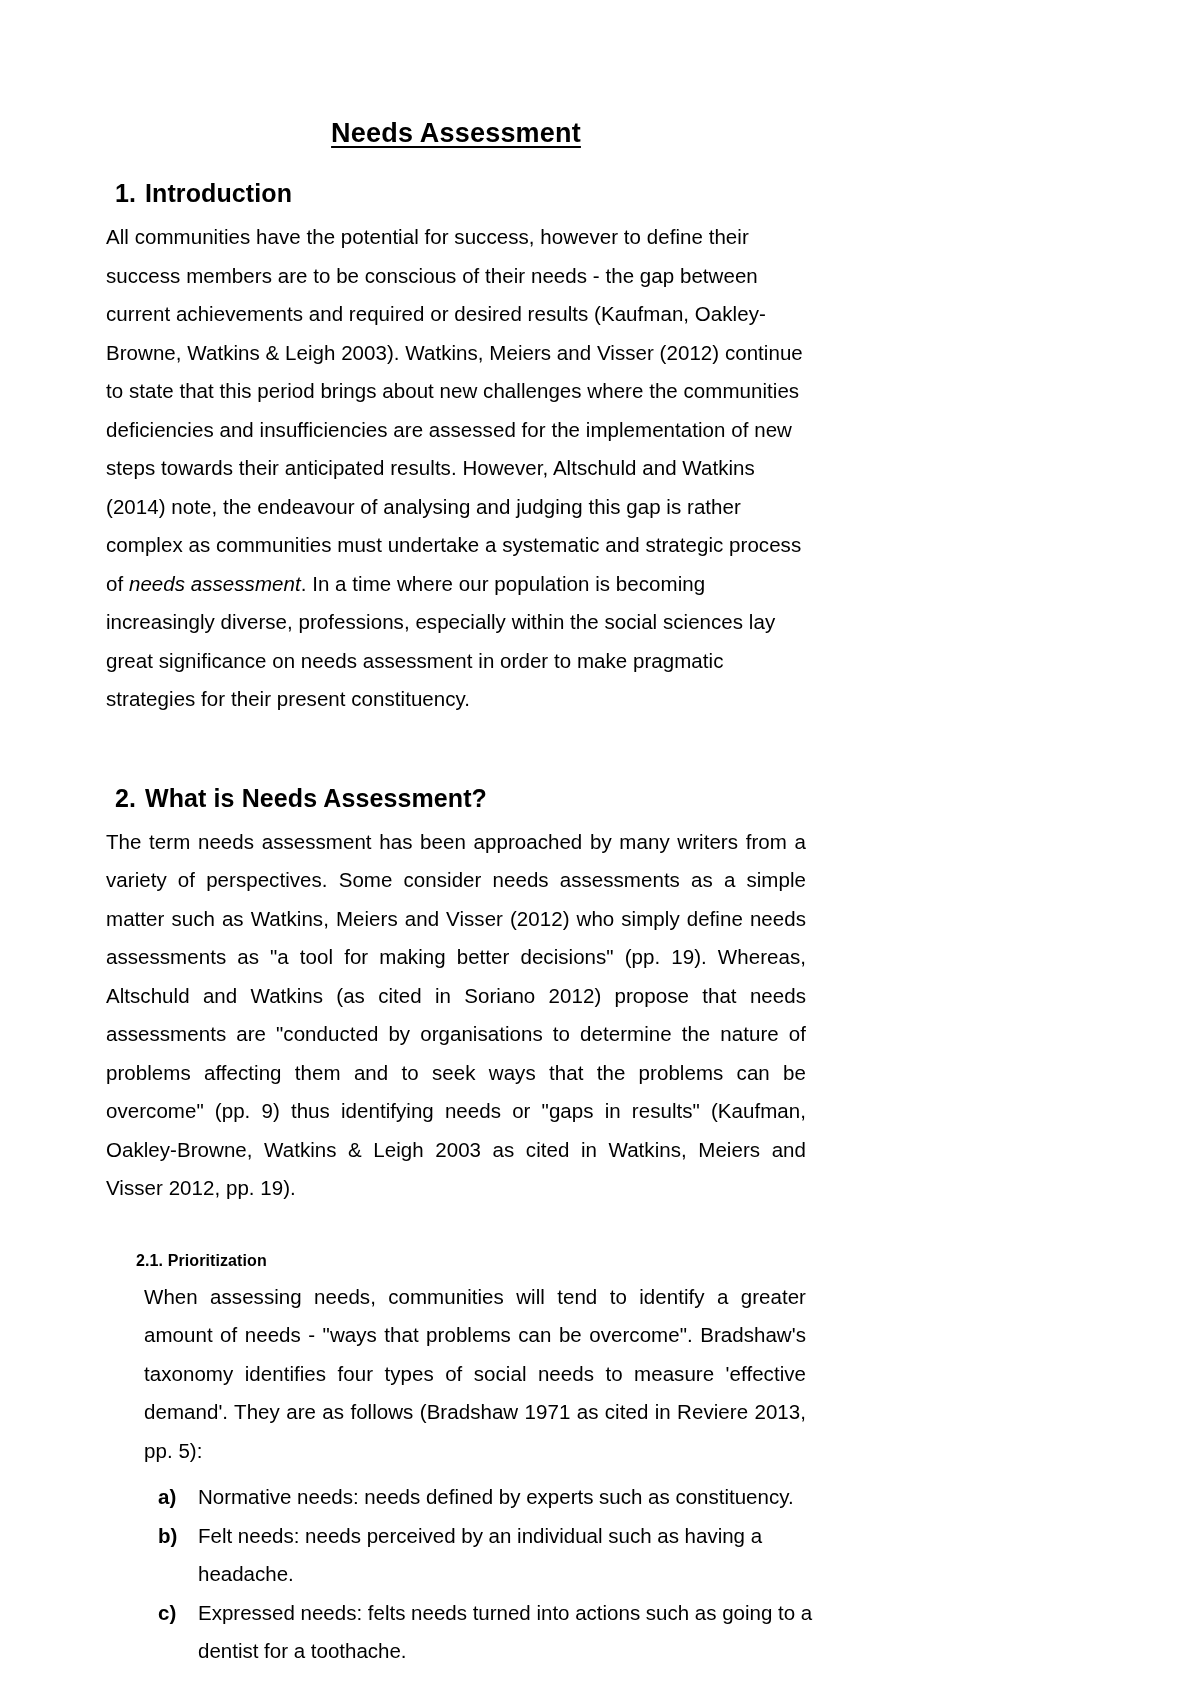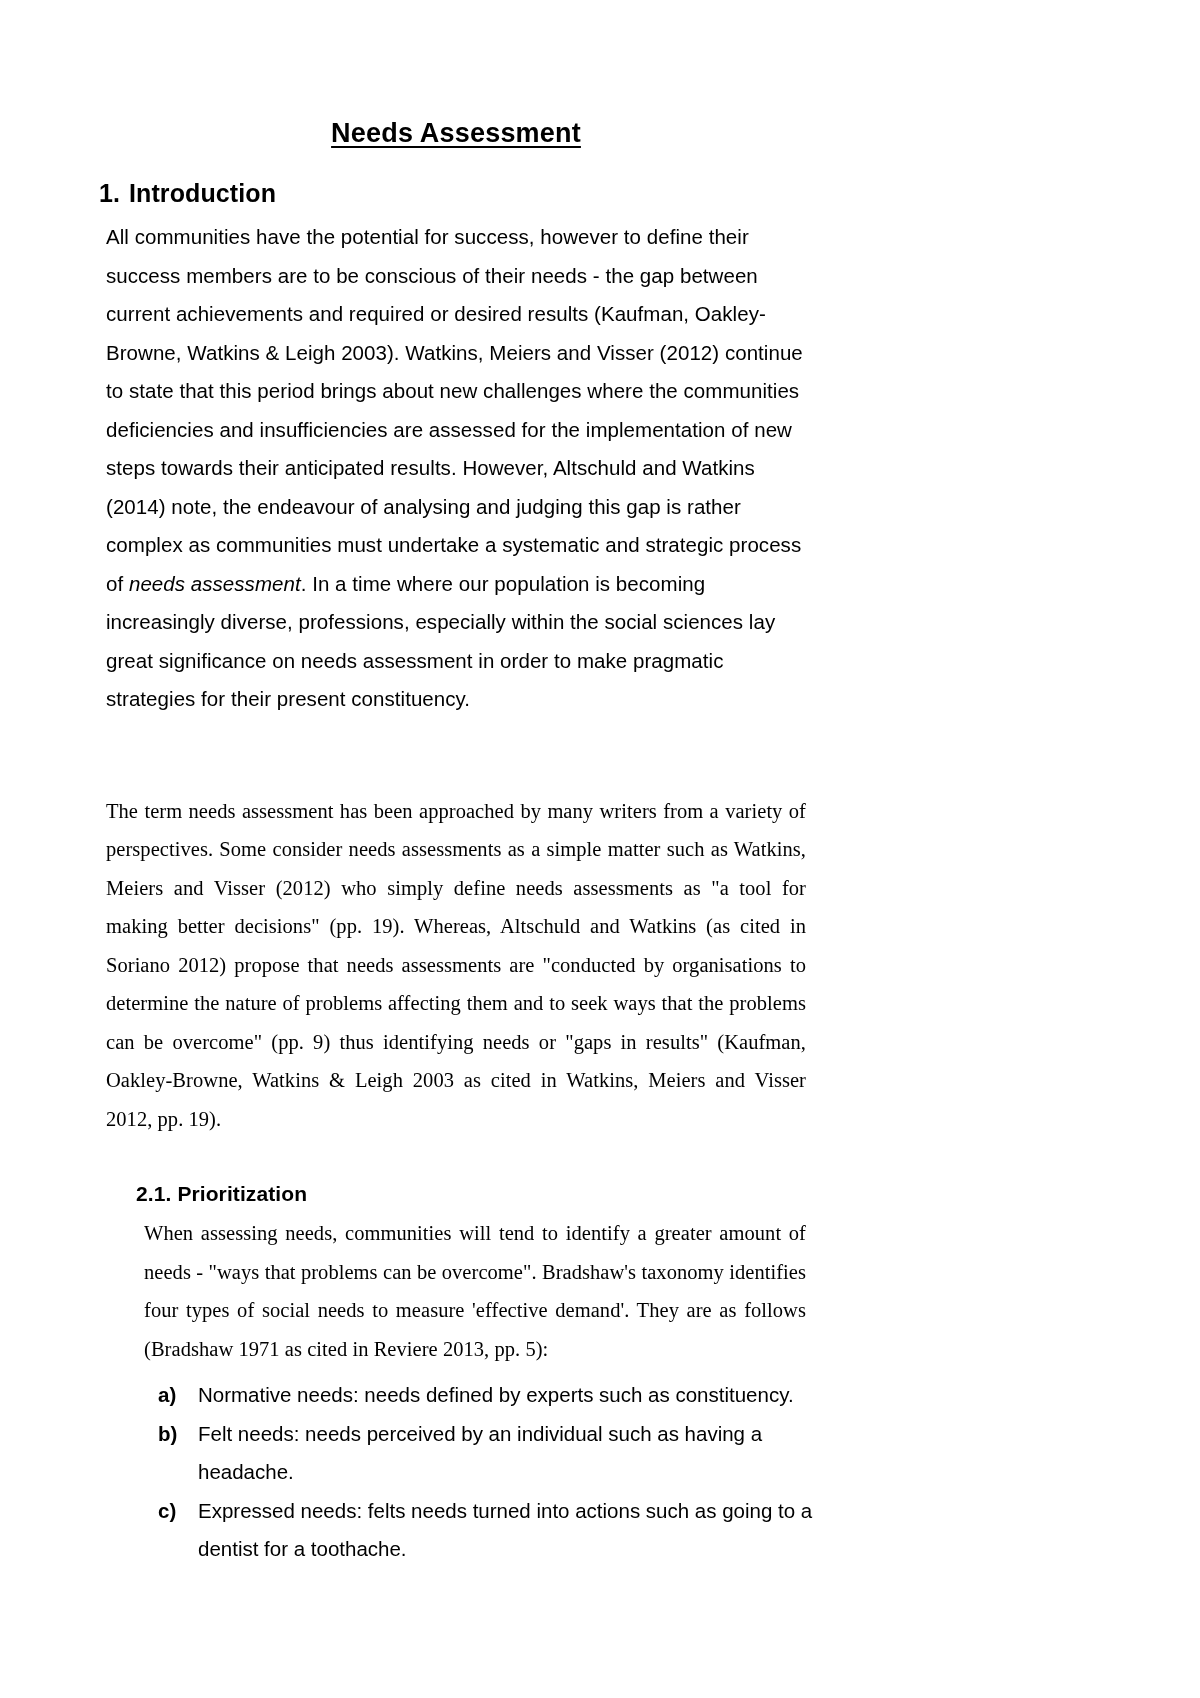--- a/index.html
+++ b/index.html
@@ -28,45 +28,44 @@
     font-weight: bold;
     text-decoration: underline;
     text-underline-offset: 4px;
     margin: 0 0 30px 0;
     letter-spacing: 0.2px;
     padding-right: 0;
   }
   .h1 {
     font-size: 25px;
     font-weight: bold;
-    margin: 0 0 10px 1px;
+    margin: 0 0 10px 17px;
     letter-spacing: 0.1px;
   }
   .h1 .num {
     display: inline-block;
     min-width: 30px;
   }
   .h2 {
-    font-size: 21px;
+    font-size: 16px;
     font-weight: bold;
     margin: 0 0 4px 0;
     padding-left: 38px;
     letter-spacing: 0.1px;
   }
   p.body {
     font-size: 20.5px;
     line-height: 38.5px;
     margin: 8px;
     text-align: left;
     letter-spacing: 0.05px;
   }
   p.body.justify {
     text-align: justify;
     text-justify: inter-word;
-    font-family: Liberation Serif, serif;
   }
   p.indent {
     padding-left: 38px;
   }
   .gap-lg { height: 57px; }
   .gap-md { height: 36px; }
   ol.alpha {
     list-style: none;
     margin: 0;
     padding: 0 0 0 38px;
@@ -96,20 +95,23 @@
   <h2 class="h1">
     <span class="num">1.</span><span>Introduction</span>
   </h2>
 
   <p class="body">
     <span>All communities have the potential for success, however to define their success members are to be conscious of their needs - the gap between current achievements and required or desired results (Kaufman, Oakley-Browne, Watkins &amp; Leigh 2003). Watkins, Meiers and Visser (2012) continue to state that this period brings about new challenges where the communities deficiencies and insufficiencies are assessed for the implementation of new steps towards their anticipated results. However, Altschuld and Watkins (2014) note, the endeavour of analysing and judging this gap is rather complex as communities must undertake a systematic and strategic process of </span><em>needs assessment</em><span>. In a time where our population is becoming increasingly diverse, professions, especially within the social sciences lay great significance on needs assessment in order to make pragmatic strategies for their present constituency.</span>
   </p>
 
   <div class="gap-lg"></div>
 
+  <h2 class="h1">
+    <span class="num">2.</span><span>What is Needs Assessment?</span>
+  </h2>
 
   <p class="body justify">The term needs assessment has been approached by many writers from a variety of perspectives.  Some consider needs assessments as a simple matter such as Watkins, Meiers and Visser (2012) who simply define needs assessments as "a tool for making better decisions" (pp. 19). Whereas, Altschuld and Watkins (as cited in Soriano 2012) propose that needs assessments are "conducted by organisations to determine the nature of problems affecting them and to seek ways that the problems can be overcome" (pp. 9) thus identifying needs or "gaps in results" (Kaufman, Oakley-Browne, Watkins &amp; Leigh 2003 as cited in Watkins, Meiers and Visser 2012, pp. 19).</p>
 
   <div class="gap-md"></div>
 
   <h3 class="h2">
     <span>2.1.</span>
     <span>Prioritization</span>
   </h3>
 

